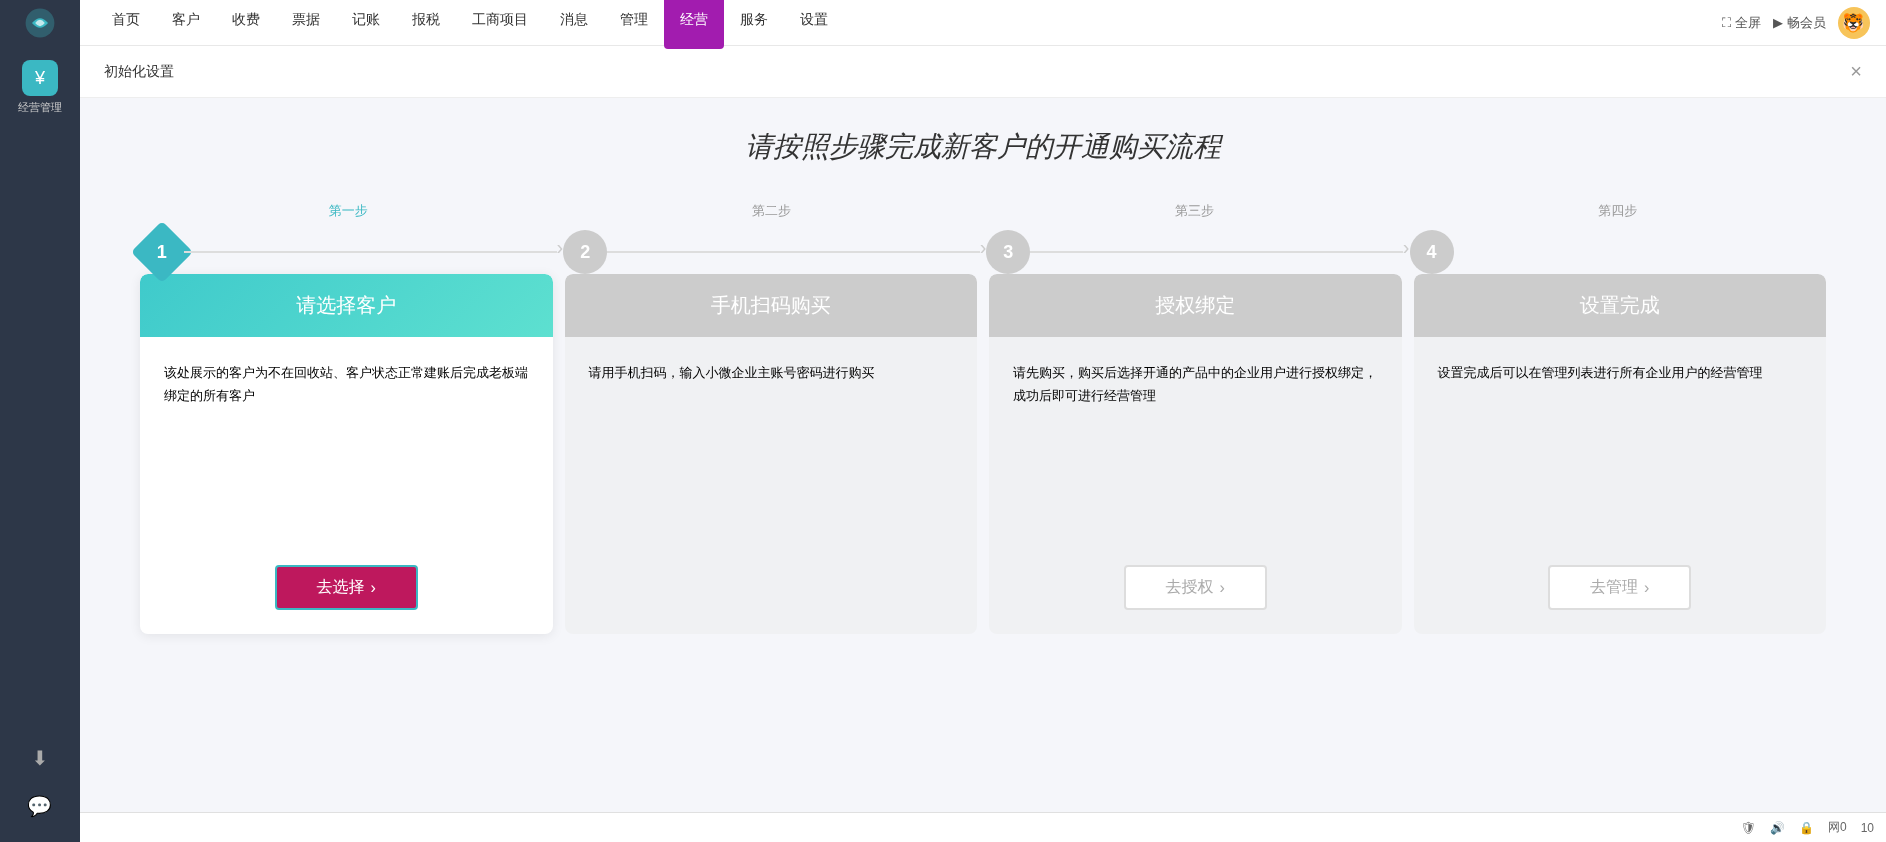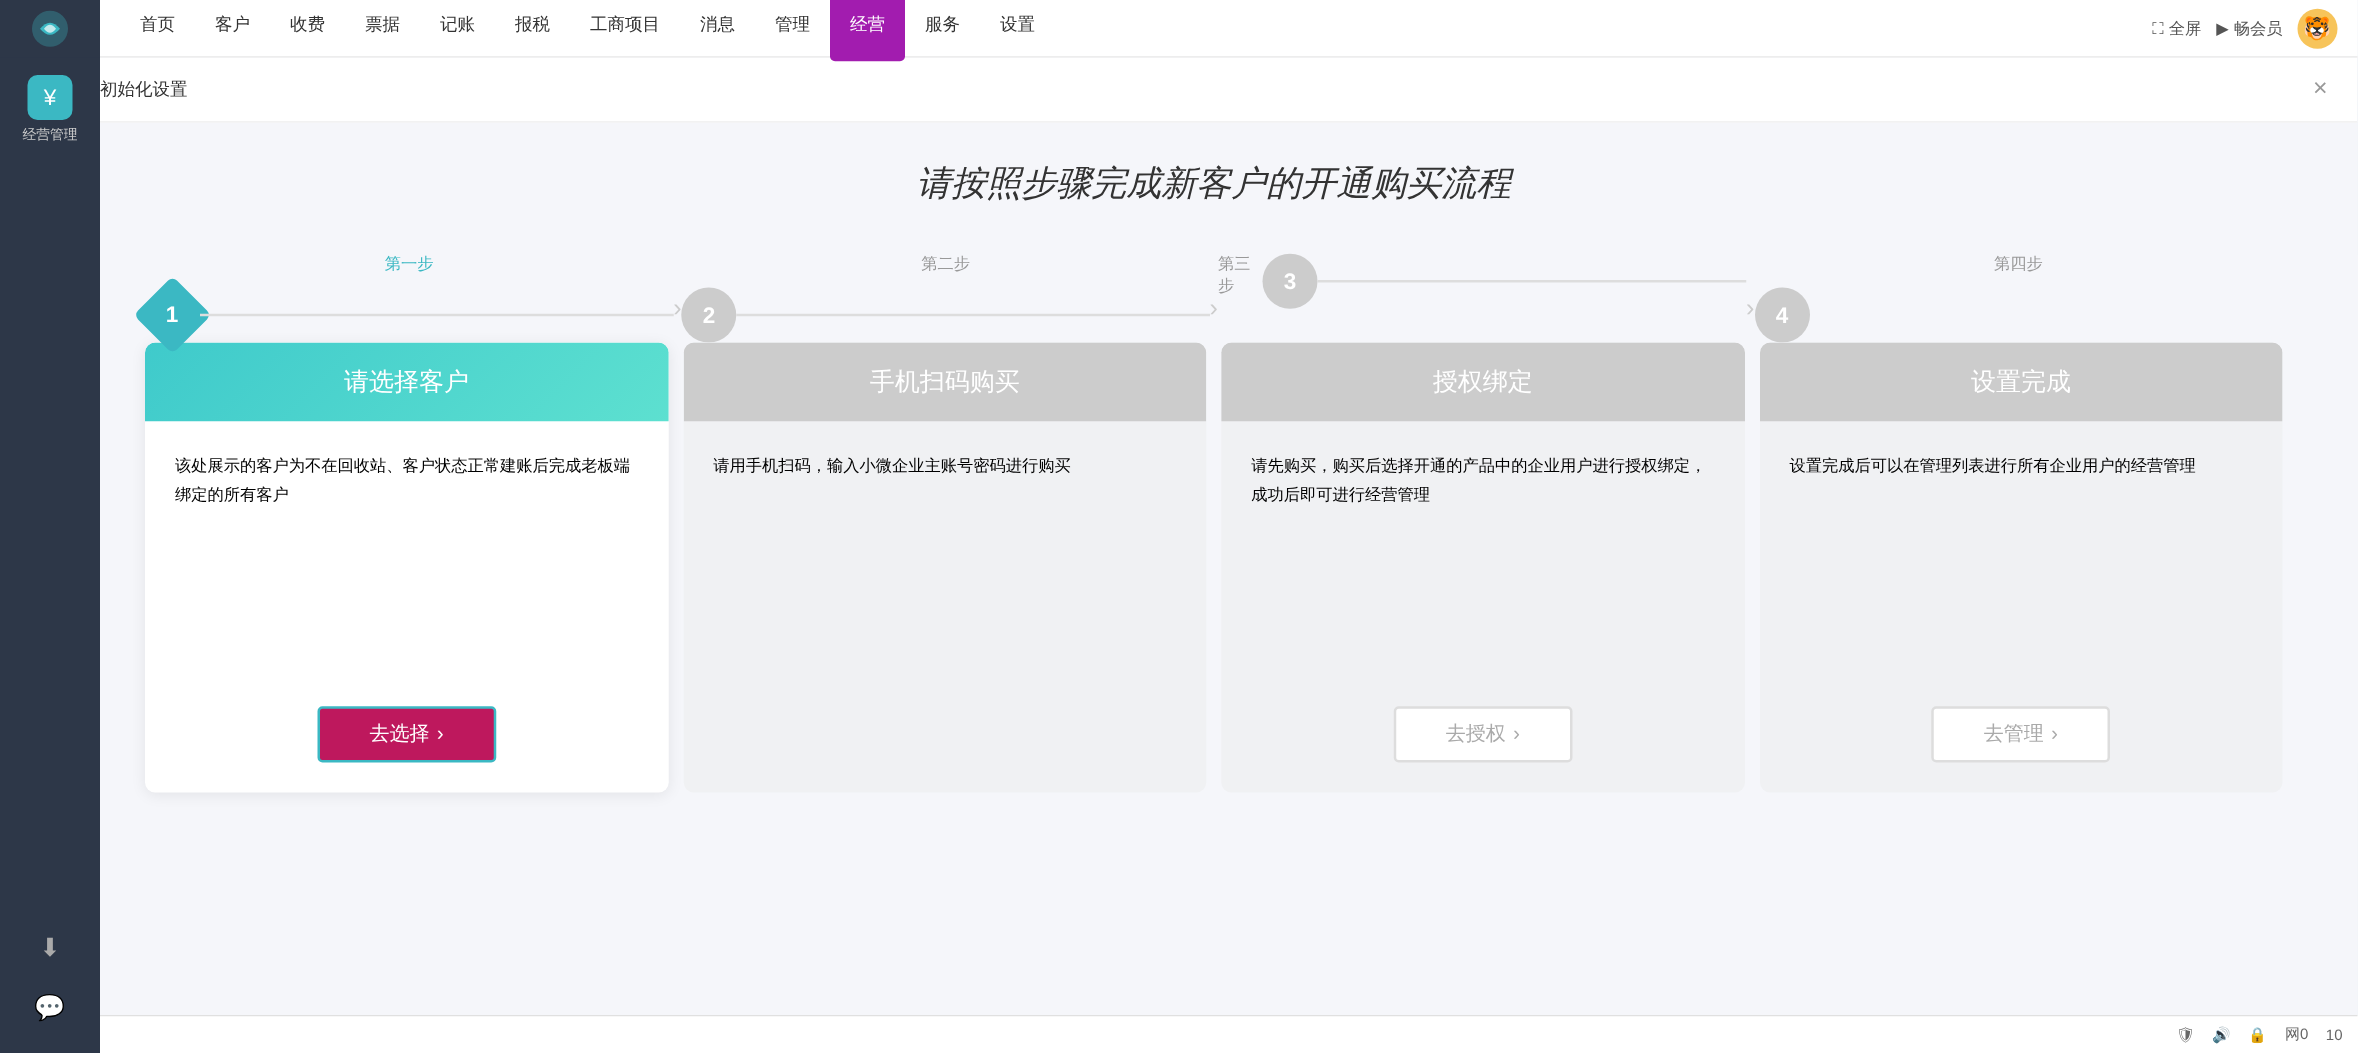--- a/index.html
+++ b/index.html
@@ -105,21 +105,21 @@
     .sidebar-bottom-item {
       width: 40px; height: 40px;
       display: flex; align-items: center; justify-content: center;
       color: #aaa;
       cursor: pointer;
       font-size: 20px;
     }
 
     
     .main {
-      margin-left: 56px;
+      margin-left: 80px;
       margin-top: 46px;
       height: calc(842px - 46px - 30px);
       background: #f5f6fa;
       overflow-y: auto;
     }
 
     
     .page-header {
       background: #fff;
       padding: 14px 24px;
@@ -326,21 +326,21 @@
             </div>
           </div>
           <div style="flex:1;height:2px;background:#ddd;"></div>
         </div>
       </div>
 
       <div style="display:flex; flex-direction:column; align-items:center; padding-top:44px;">
         <span style="color:#ccc; font-size:20px; margin-top:-10px;">›</span>
       </div>
 
-      <div style="display:flex; flex-direction:row; align-items:center; flex:1;">
+      <div style="display:flex; flex-direction:column; align-items:center; flex:1;">
         <span style="font-size:13px; color:#999; margin-bottom:10px;">第三步</span>
         <div style="display:flex; align-items:center; width:100%;">
           <div style="flex:0 0 44px; display:flex; justify-content:center;">
             <div style="width:44px;height:44px;background:#ccc;border-radius:50%;display:flex;align-items:center;justify-content:center;">
               <span style="color:#fff;font-weight:bold;font-size:18px;">3</span>
             </div>
           </div>
           <div style="flex:1;height:2px;background:#ddd;"></div>
         </div>
       </div>

